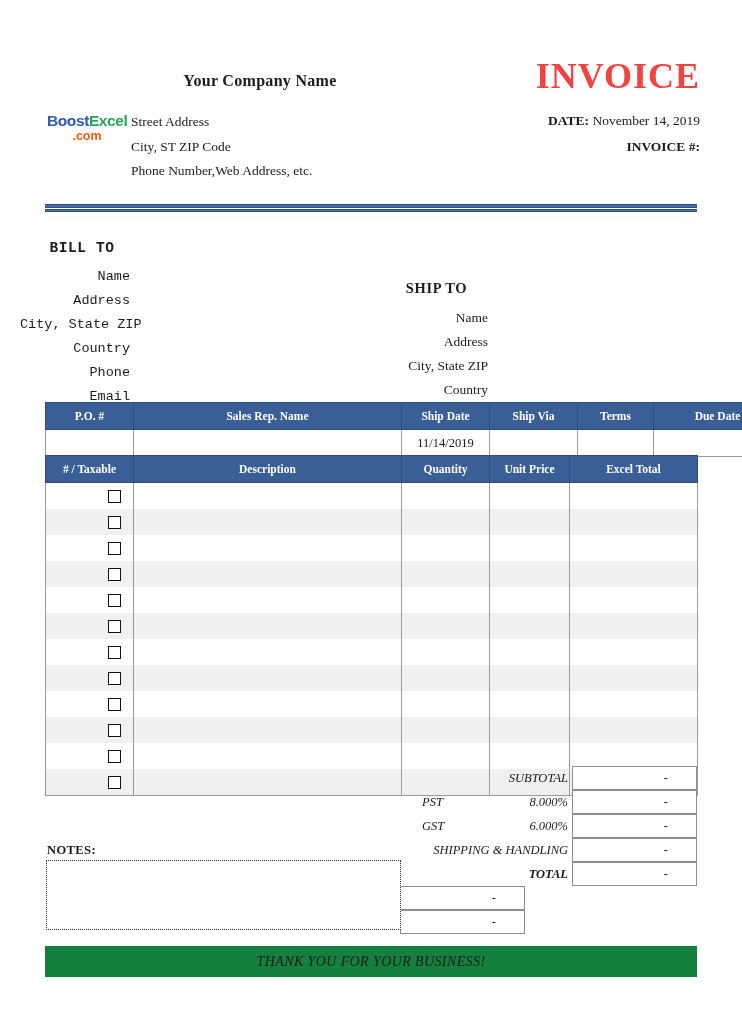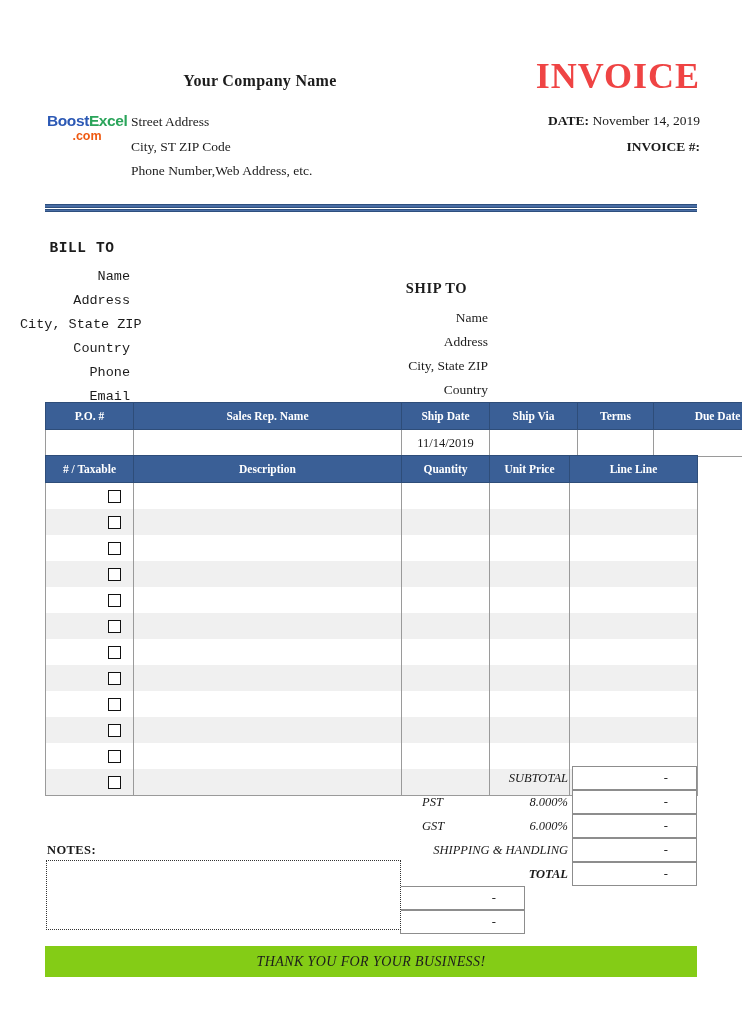--- a/index.html
+++ b/index.html
@@ -242,21 +242,21 @@
     background: #ffffff;
     box-sizing: border-box;
   }
 
   
   .footer {
     position: absolute;
     left: 45px; top: 946px;
     width: 652px;
     height: 31px;
-    background: #84cc16;
+    background: #15803d;
     display: flex;
     align-items: center;
     justify-content: center;
   }
   .footer-text {
     font-style: italic;
     font-size: 14px;
     letter-spacing: 0.4px;
     color: #1c1c1c;
   }
@@ -356,21 +356,21 @@
         <col style="width:88px">
       <col style="width:80px">
         <col style="width:128px">
     </colgroup>
     <thead>
       <tr>
         <th class="hdr-cell"># / Taxable</th>
         <th class="hdr-cell">Description</th>
         <th class="hdr-cell">Quantity</th>
         <th class="hdr-cell">Unit Price</th>
-        <th class="hdr-cell">Line Line</th>
+        <th class="hdr-cell">Excel Total</th>
       </tr>
     </thead>
     <tbody id="items-body">
         <tr class="odd">
           <td class="item-cell chk-cell"><span class="checkbox"></span></td>
           <td class="item-cell" style="text-align: center; font-size: 12.5px;"></td>
           <td class="item-cell" style="text-align: center; font-size: 12.5px;"></td>
           <td class="item-cell" style="text-align: center; font-size: 12.5px;"></td>
           <td class="item-cell" style="text-align: center; font-size: 12.5px;"></td>
         </tr>

